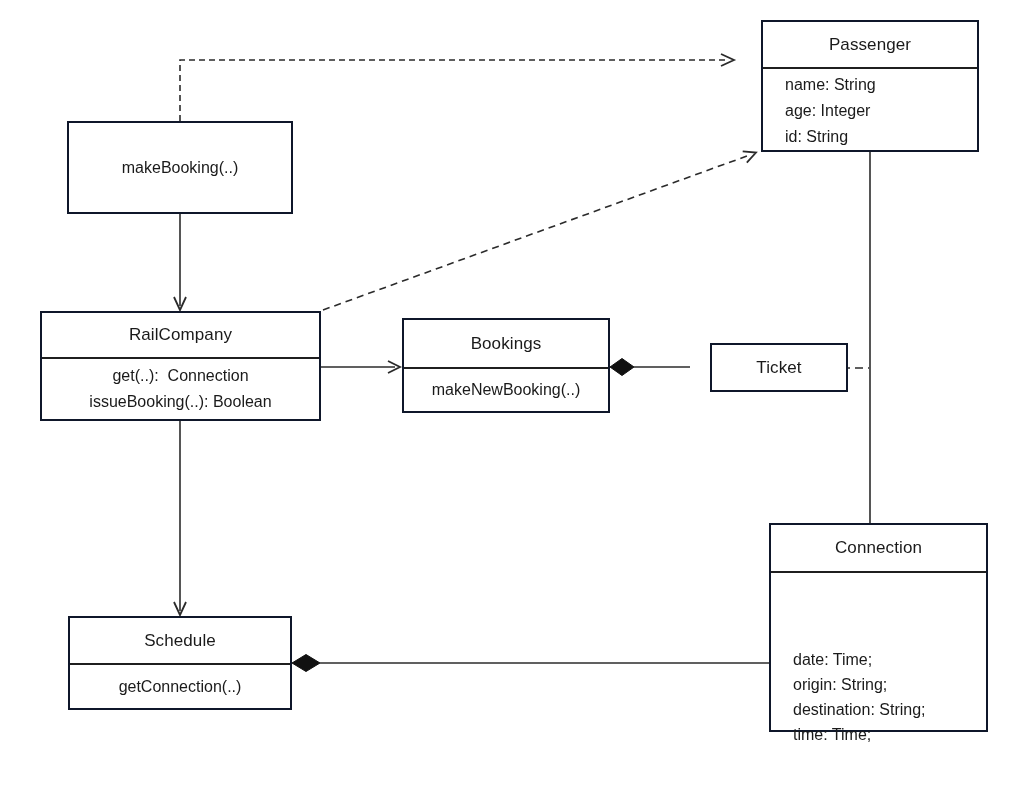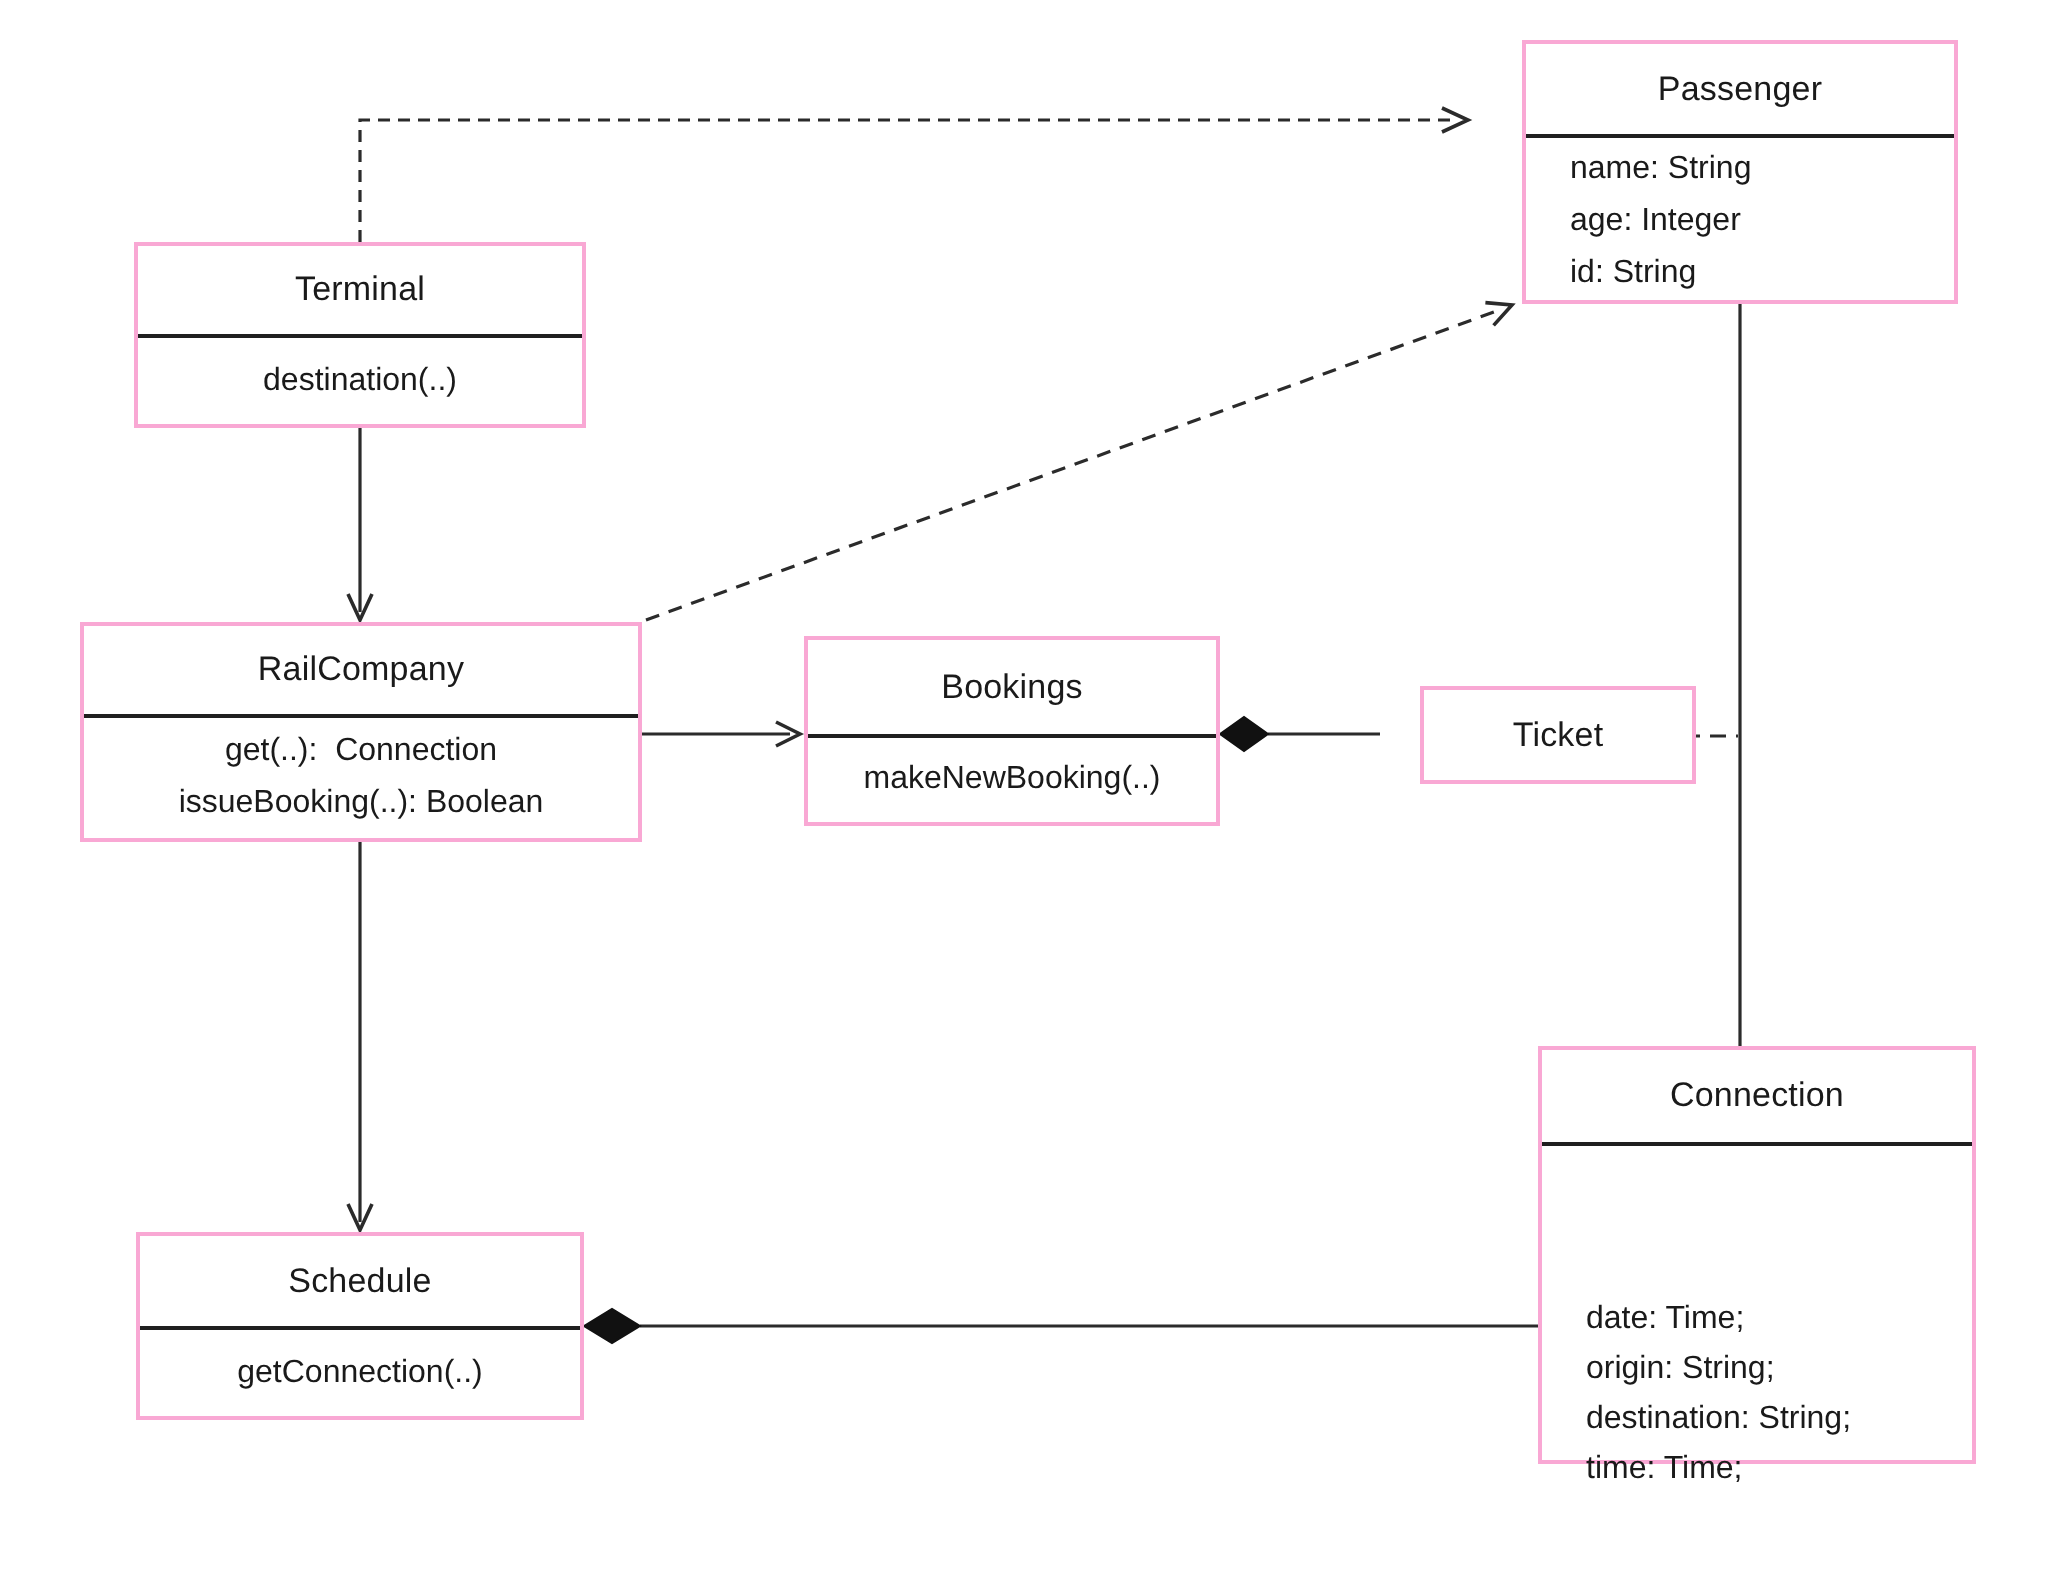--- a/index.html
+++ b/index.html
@@ -19,21 +19,21 @@
   #edges {
     position: absolute;
     left: 0; top: 0;
     width: 1024px; height: 790px;
     z-index: 0;
   }
   .uml-class {
     position: absolute;
     z-index: 1;
     background: #ffffff;
-    border: 2px solid #f9a8d4;
+    border: 2px solid #0f172a;
     box-sizing: border-box;
     display: flex;
     flex-direction: column;
   }
   .uml-title {
     border-bottom: 2px solid #1f1f1f;
     display: flex;
     align-items: center;
     justify-content: center;
     font-size: 17px;
@@ -105,23 +105,22 @@
 
     <path d="M829 368 L869 368" stroke-dasharray="8 5"></path>
 
     <path d="M870 152 L870 523"></path>
 
     <path d="M320 663 L769 663"></path>
     <path d="M292 663 L306 654.5 L320 663 L306 671.5 Z" fill="#111111" stroke="#111111" stroke-width="1"></path>
   </svg>
 
   <div class="uml-class" id="box-terminal">
-    <div class="uml-title">Terminal</div>
     <div class="uml-members members-center">
-      <div class="uml-member">destination(..)</div>
+      <div class="uml-member">makeBooking(..)</div>
     </div>
   </div>
 
   <div class="uml-class" id="box-passenger">
     <div class="uml-title">Passenger</div>
     <div class="uml-members members-left">
       <div class="uml-member">name: String</div>
       <div class="uml-member">age: Integer</div>
       <div class="uml-member">id: String</div>
     </div>

